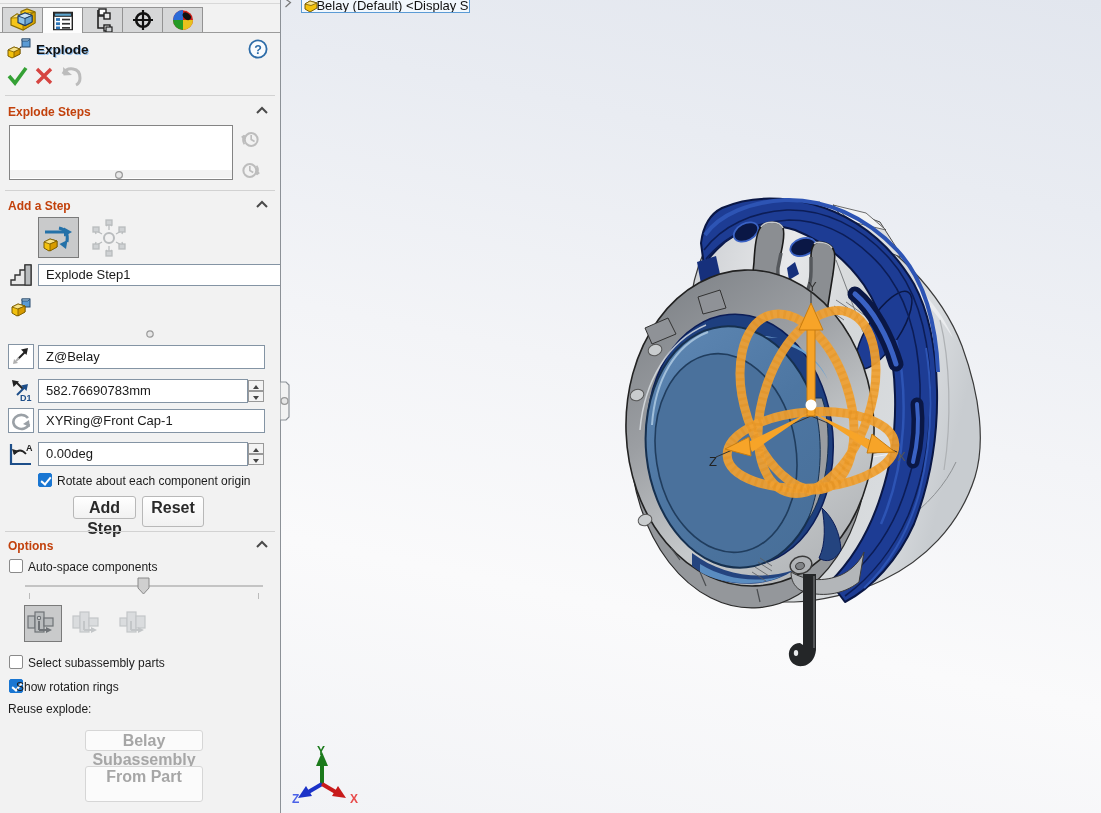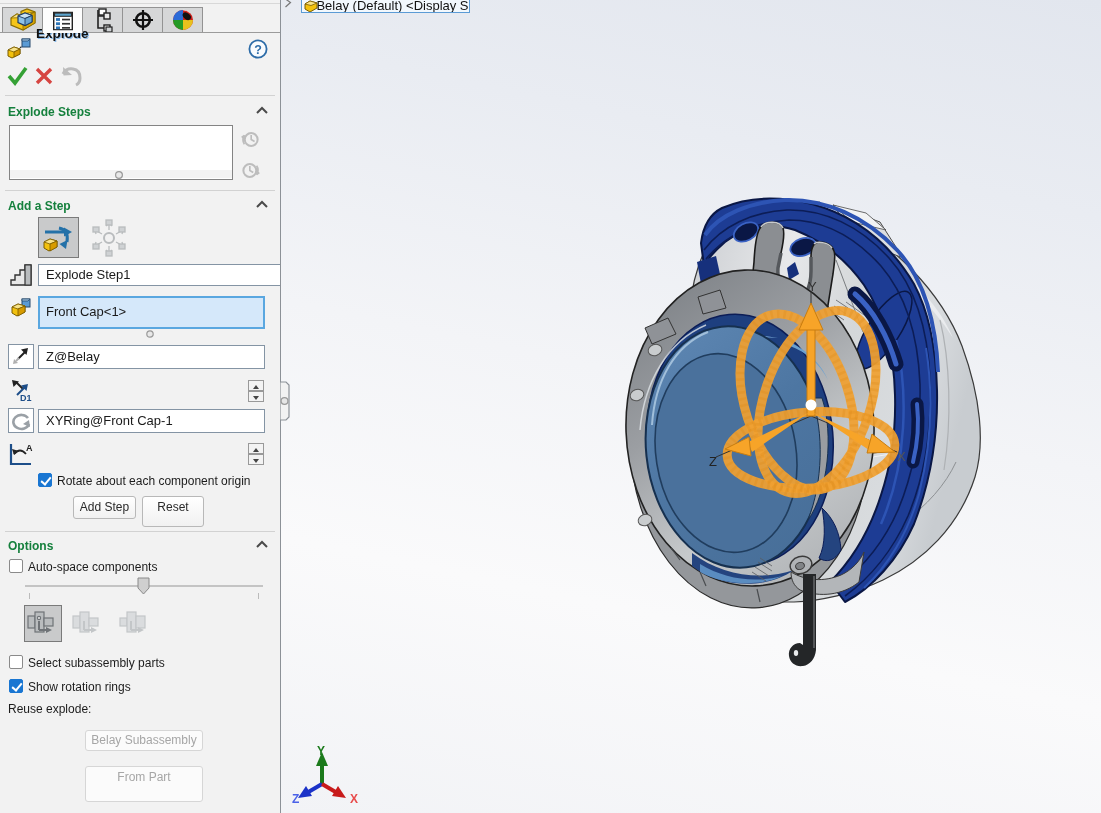--- a/index.html
+++ b/index.html
@@ -7,43 +7,43 @@
        font-family:"Liberation Sans",sans-serif;background:#fff;}
   .abs{position:absolute;}
   
   #panel{left:0;top:0;width:281px;height:813px;background:#f2f2f2;}
   #tabline{left:0;top:32px;width:281px;height:1px;background:#9b9b9b;}
   .tab{top:7px;width:41px;height:25px;background:#d6d7d8;border:1px solid #939393;
        border-bottom:none;box-sizing:border-box;}
   .tab.active{background:#fdfdfd;height:26px;z-index:3;}
   #topline{left:0;top:3px;width:281px;height:1px;background:#d8d8d8;}
   .tab svg{position:absolute;left:50%;top:50%;transform:translate(-50%,-50%);}
-  #ptitle{left:36px;top:26px;font-size:13.5px;font-weight:bold;color:#101010;text-shadow:1px 1px 0 #8abced;}
+  #ptitle{left:36px;top:42px;font-size:13.5px;font-weight:bold;color:#101010;text-shadow:1px 1px 0 #8abced;}
   .sep{left:5px;width:270px;height:1px;background:#d2d2d2;}
-  .hdr{font-size:12px;font-weight:bold;color:#15803d;}
+  .hdr{font-size:12px;font-weight:bold;color:#c2410c;}
   .listbox{left:9px;top:125px;width:224px;height:55px;background:#fff;
            border:1px solid #848484;box-sizing:border-box;}
   .lbgrip{left:0;bottom:1px;width:222px;height:8px;background:#f3f3f3;}
   .field{background:#fff;border:1px solid #8494a4;box-sizing:border-box;
          font-size:13px;color:#1a1a1a;line-height:22px;padding-left:7px;}
   .selbox{left:38px;top:296px;width:227px;height:33px;background:#d5e8fa;
           border:2px solid #5aa7e0;box-sizing:border-box;font-size:13px;color:#1a1a1a;
           line-height:20px;padding:4px 0 0 6px;}
   .spin{width:16px;height:11px;background:#f3f3f3;border:1px solid #999;
         box-sizing:border-box;}
   .spin:after{content:"";position:absolute;left:4px;top:3px;border:3px solid transparent;}
   .spinu:after{border-bottom:4px solid #444;top:1px;}
   .spind:after{border-top:4px solid #444;top:4px;}
   .cb{width:14px;height:14px;background:#fff;border:1px solid #8a8a8a;
       border-radius:2px;box-sizing:border-box;}
   .cbc{background:#1976d2;border-color:#1976d2;}
   .lbl{font-size:12px;color:#1c1c1c;}
   .btn{background:linear-gradient(#ffffff,#f1f1f1);border:1px solid #b8b8b8;
-       border-radius:3px;font-size:12px;color:#2a2a2a;text-align:center;
-       box-sizing:border-box;}
+       border-radius:3px;font-size:16px;color:#2a2a2a;text-align:center;
+       box-sizing:border-box;font-weight:bold;}
   .btn.dis{background:#fbfbfb;border-color:#d6d6d6;color:#a6a6a6;}
   .toolbtn{width:41px;height:41px;box-sizing:border-box;}
   .toolbtn.sel{background:#c9cacb;border:1px solid #7a7a7a;}
   #vline{left:280px;top:0;width:1px;height:813px;background:#8c9197;}
   
   #vp{left:281px;top:0;width:820px;height:813px;
       background:linear-gradient(192deg,#e2e6ee 0%,#e9ecf2 22%,#f3f4f7 48%,#fafafb 72%,#f2f3f6 100%);}
   #flyout{left:20px;top:-8px;width:169px;height:21px;background:#f2f8fd;
           border:1px solid #5b9bd5;box-sizing:border-box;font-size:13px;color:#111;
           white-space:nowrap;overflow:hidden;line-height:26px;}
@@ -271,43 +271,44 @@
   <div class="sep abs" style="top:95px;"></div>
   <div class="hdr abs" style="left:8px;top:105px;">Explode Steps</div>
   <div class="listbox abs">
       <div class="lbgrip abs"></div>
     </div>
 
   <div class="sep abs" style="top:190px;"></div>
   <div class="hdr abs" style="left:8px;top:199px;">Add a Step</div>
 
   <div class="field abs" style="left:38px;top:264px;width:270px;height:22px;line-height:20px;">Explode Step1</div>
-  <div class="selbox abs">Front Cap&lt;1&gt;</div>
 
   <div class="field abs" style="left:38px;top:345px;width:227px;height:24px;">Z@Belay</div>
+  <div class="field abs" style="left:38px;top:379px;width:210px;height:24px;">582.76690783mm</div>
   <div class="spin spinu abs" style="left:248px;top:380px;"></div>
   <div class="spin spind abs" style="left:248px;top:391px;"></div>
   <div class="field abs" style="left:38px;top:409px;width:227px;height:24px;">XYRing@Front Cap-1</div>
+  <div class="field abs" style="left:38px;top:442px;width:210px;height:24px;">0.00deg</div>
   <div class="spin spinu abs" style="left:248px;top:443px;"></div>
   <div class="spin spind abs" style="left:248px;top:454px;"></div>
 
   <div class="cb cbc abs" style="left:38px;top:473px;"></div>
   <div class="lbl abs" style="left:57px;top:474px;">Rotate about each component origin</div>
   <div class="btn abs" style="left:73px;top:496px;width:63px;height:23px;line-height:21px;">Add Step</div>
   <div class="btn abs" style="left:142px;top:496px;width:62px;height:31px;line-height:21px;">Reset</div>
 
   <div class="sep abs" style="top:531px;"></div>
   <div class="hdr abs" style="left:8px;top:539px;">Options</div>
   <div class="cb abs" style="left:9px;top:559px;"></div>
   <div class="lbl abs" style="left:28px;top:560px;">Auto-space components</div>
 
   <div class="cb abs" style="left:9px;top:655px;"></div>
   <div class="lbl abs" style="left:28px;top:656px;">Select subassembly parts</div>
   <div class="cb cbc abs" style="left:9px;top:679px;"></div>
-  <div class="lbl abs" style="left:28px;top:680px;text-align:right;">Show rotation rings</div>
+  <div class="lbl abs" style="left:16px;top:680px;text-align:right;">Show rotation rings</div>
   <div class="lbl abs" style="left:8px;top:702px;">Reuse explode:</div>
   <div class="btn dis abs" style="left:85px;top:730px;width:118px;height:21px;line-height:19px;">Belay Subassembly</div>
   <div class="btn dis abs" style="left:85px;top:766px;width:118px;height:36px;line-height:20px;">From Part</div>
 </div>
 <div id="vline" class="abs"></div>
 
 <div id="vp" class="abs">
   <svg class="abs" style="left:0;top:0;" width="820" height="813" viewBox="281 0 820 813">
     <defs>
       <linearGradient id="gBody" x1="0" y1="0" x2="1" y2="0.35">

